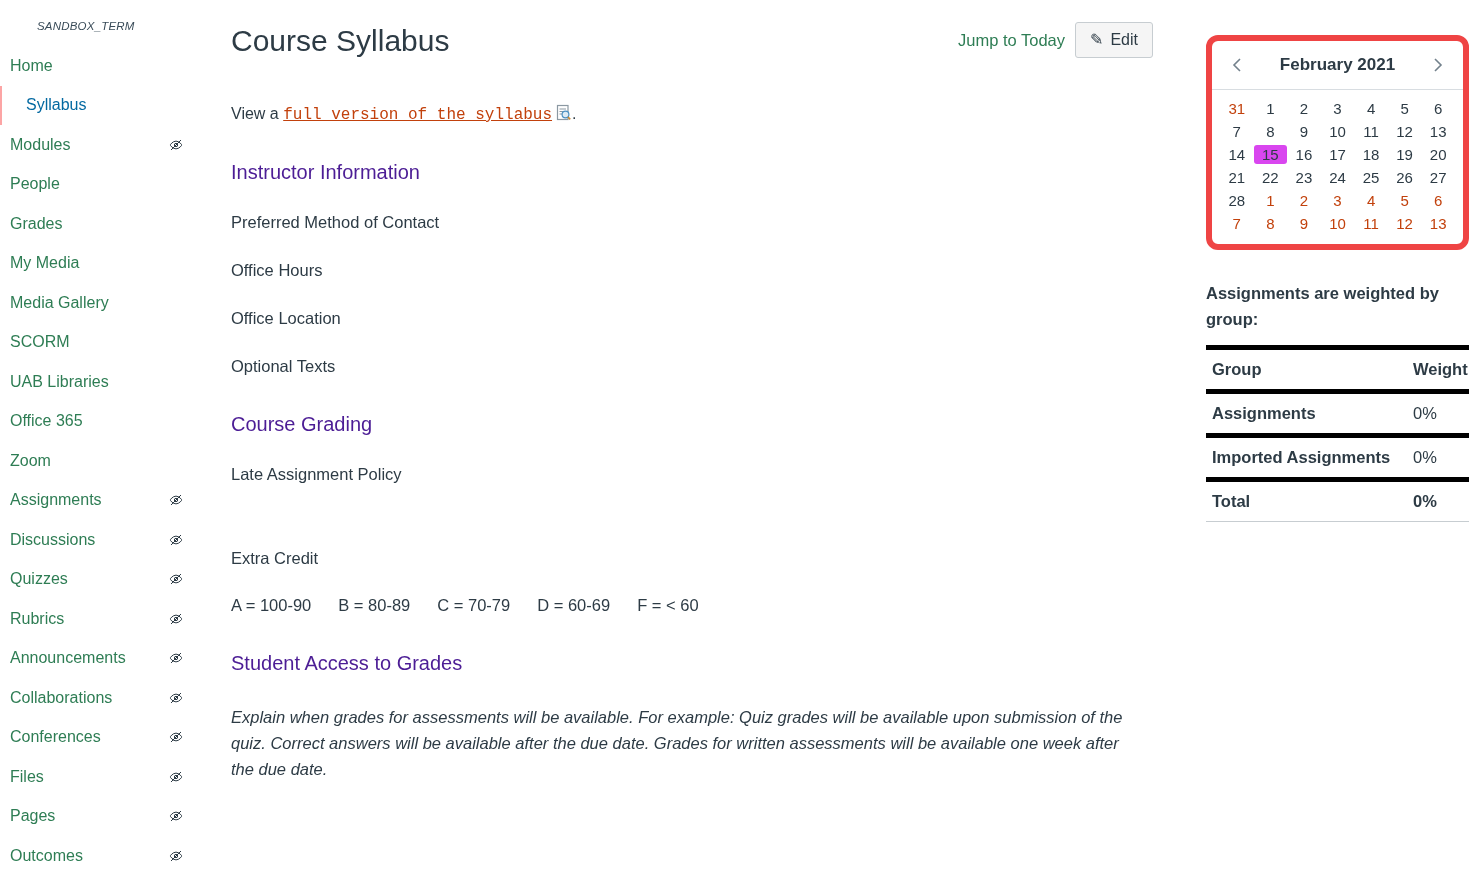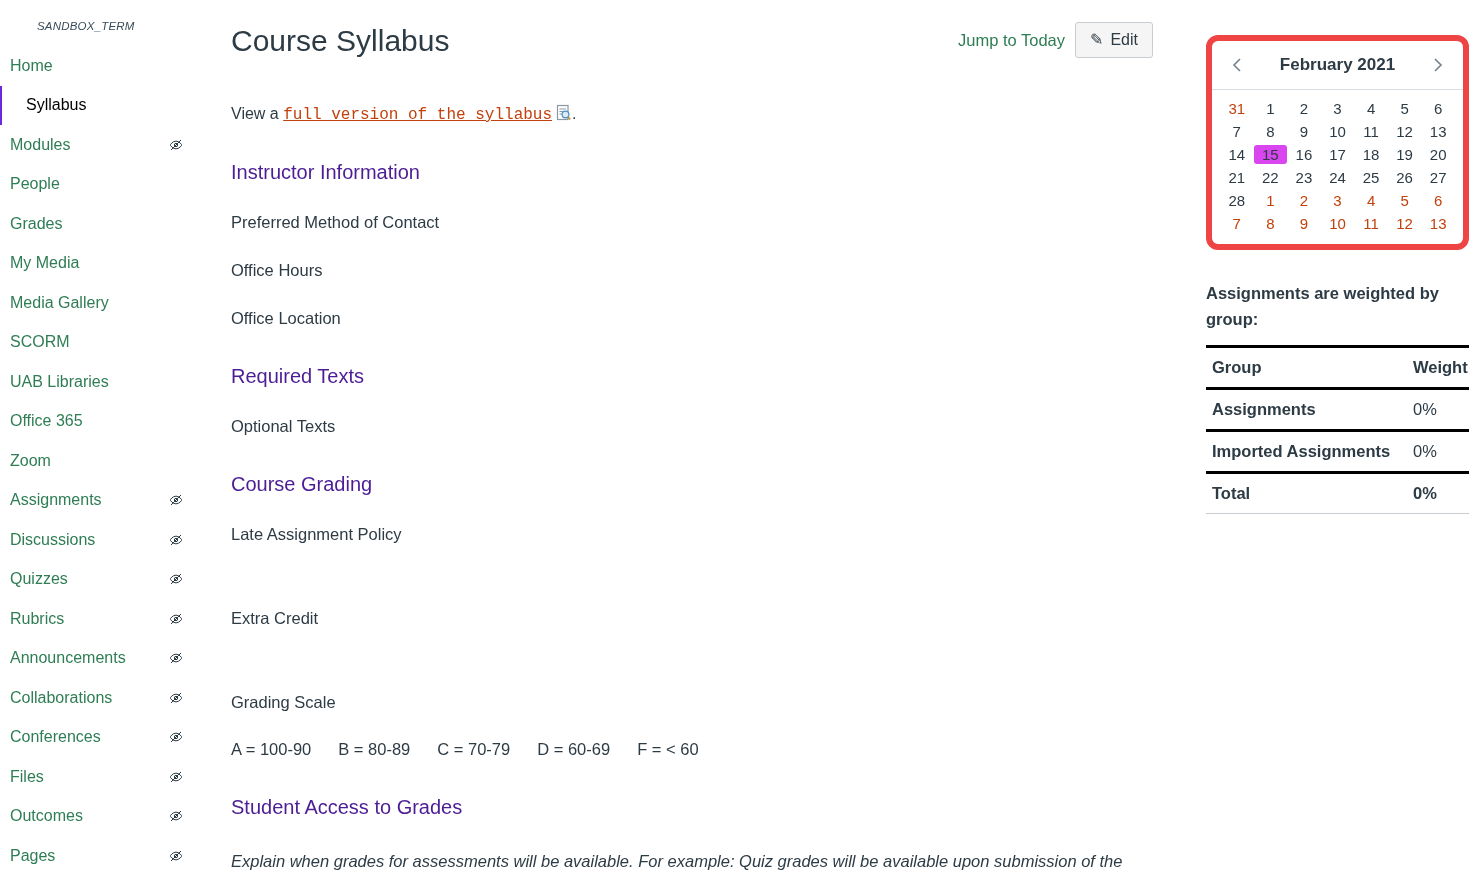--- a/index.html
+++ b/index.html
@@ -18,22 +18,22 @@
     margin: 0 0 14px 37px; font-size: 11.5px; font-style: italic;
     color: #394B58; letter-spacing: 0.2px;
   }
   .nav-item {
     height: 39.5px; display: flex; align-items: center;
     justify-content: space-between;
     padding-left: 10px; padding-right: 35px;
     color: #2E7D54; text-decoration: none; cursor: pointer;
   }
   .nav-item.active {
-    color: #000000;
-    border-left: 2px solid #6d28d9;
+    color: #0369a1;
+    border-left: 2px solid #fca5a5;
     padding-left: 24px;
   }
   .nav-item .eye { flex-shrink: 0; margin-left: 6px; }
 
   
   .main { flex: 1; padding: 22px 53px 0 11px; min-width: 0; }
   .main-header { display: flex; justify-content: space-between; align-items: flex-end; }
   h1.page-title { font-size: 30px; font-weight: normal; margin: 0; color: #2D3B45; }
   .header-actions { display: flex; align-items: center; gap: 10px; }
   .jump-link { color: #2E7D54; text-decoration: none; font-size: 16.5px; cursor: pointer; }
@@ -79,21 +79,21 @@
   .cal-cell {
     height: 23px; display: flex; align-items: center; justify-content: center;
     font-size: 15px; cursor: pointer;
   }
   .cal-cell.muted { color: #c2410c; }
   .cal-cell.selected span { background: #d946ef; border-radius: 3px; padding: 1px 8px; }
 
   .weights-intro { font-weight: bold; font-size: 16.5px; line-height: 26px; margin: 30px 0 0; }
   .weights-table { width: 100%; border-collapse: collapse; margin-top: 13px; font-size: 16.5px; }
   .weights-table th, .weights-table td {
-    border-top: 3px solid #000000; padding: 10px 0 10px 6px; text-align: left;
+    border-top: 5px solid #000000; padding: 10px 0 10px 6px; text-align: left;
     font-weight: normal;
   }
   .weights-table thead th { font-weight: bold; }
   .weights-table th.rowlabel { font-weight: bold; }
   .weights-table tr:last-child th, .weights-table tr:last-child td { border-bottom: 1px solid #C7CDD1; }
   .weights-table .col-weight { width: 62px; }
   .weights-table td.bold { font-weight: bold; }
 </style>
 </head>
 <body>
@@ -199,29 +199,29 @@
         </a>
         <a class="nav-item">
           <span>Files</span>
           <svg class="eye" width="18" height="16" viewBox="0 0 24 24">
             <path d="M12 6.2c-5.2 0-8.8 5.8-8.8 5.8s3.6 5.8 8.8 5.8 8.8-5.8 8.8-5.8-3.6-5.8-8.8-5.8z" fill="none" stroke="#2D3B45" stroke-width="1.5"></path>
             <circle cx="12" cy="12" r="2.5" fill="none" stroke="#2D3B45" stroke-width="1.5"></circle>
             <line x1="4.5" y1="19.5" x2="19.5" y2="4.5" stroke="#2D3B45" stroke-width="1.5"></line>
           </svg>
         </a>
         <a class="nav-item">
+          <span>Pages</span>
+          <svg class="eye" width="18" height="16" viewBox="0 0 24 24">
+            <path d="M12 6.2c-5.2 0-8.8 5.8-8.8 5.8s3.6 5.8 8.8 5.8 8.8-5.8 8.8-5.8-3.6-5.8-8.8-5.8z" fill="none" stroke="#2D3B45" stroke-width="1.5"></path>
+            <circle cx="12" cy="12" r="2.5" fill="none" stroke="#2D3B45" stroke-width="1.5"></circle>
+            <line x1="4.5" y1="19.5" x2="19.5" y2="4.5" stroke="#2D3B45" stroke-width="1.5"></line>
+          </svg>
+        </a>
+        <a class="nav-item">
           <span>Outcomes</span>
-          <svg class="eye" width="18" height="16" viewBox="0 0 24 24">
-            <path d="M12 6.2c-5.2 0-8.8 5.8-8.8 5.8s3.6 5.8 8.8 5.8 8.8-5.8 8.8-5.8-3.6-5.8-8.8-5.8z" fill="none" stroke="#2D3B45" stroke-width="1.5"></path>
-            <circle cx="12" cy="12" r="2.5" fill="none" stroke="#2D3B45" stroke-width="1.5"></circle>
-            <line x1="4.5" y1="19.5" x2="19.5" y2="4.5" stroke="#2D3B45" stroke-width="1.5"></line>
-          </svg>
-        </a>
-        <a class="nav-item">
-          <span>Pages</span>
           <svg class="eye" width="18" height="16" viewBox="0 0 24 24">
             <path d="M12 6.2c-5.2 0-8.8 5.8-8.8 5.8s3.6 5.8 8.8 5.8 8.8-5.8 8.8-5.8-3.6-5.8-8.8-5.8z" fill="none" stroke="#2D3B45" stroke-width="1.5"></path>
             <circle cx="12" cy="12" r="2.5" fill="none" stroke="#2D3B45" stroke-width="1.5"></circle>
             <line x1="4.5" y1="19.5" x2="19.5" y2="4.5" stroke="#2D3B45" stroke-width="1.5"></line>
           </svg>
         </a>
       </div>
   </nav>
 
   <main class="main">
@@ -243,27 +243,25 @@
           <line x1="3.5" y1="10" x2="6" y2="10" stroke="#8B98A2" stroke-width="1"></line>
           <circle cx="9.5" cy="10.5" r="3.4" fill="#DDEBF5" stroke="#4A90C2" stroke-width="1.2"></circle>
           <line x1="12" y1="13" x2="14.2" y2="15.4" stroke="#C9862B" stroke-width="1.6"></line>
         </svg><span>.</span></p>
 
     <h2 class="section-heading">Instructor Information</h2>
     <p class="body-line">Preferred Method of Contact</p>
     <p class="body-line">Office Hours</p>
     <p class="body-line">Office Location</p>
 
-    <h2 class="section-heading">Required Texts</h2>
     <p class="body-line">Optional Texts</p>
 
     <h2 class="section-heading">Course Grading</h2>
     <p class="body-line">Late Assignment Policy</p>
     <p class="body-line gap-above">Extra Credit</p>
-    <p class="body-line gap-above">Grading Scale</p>
     <p class="scale-line"><span>A = 100-90</span><span>B = 80-89</span><span>C = 70-79</span><span>D = 60-69</span><span>F = &lt; 60</span></p>
 
     <h2 class="section-heading">Student Access to Grades</h2>
     <p class="access-note">Explain when grades for assessments will be available. For example: Quiz grades will be available upon submission of the quiz. Correct answers will be available after the due date. Grades for written assessments will be available one week after the due date.</p>
   </main>
 
   <aside class="right-rail">
     <div class="mini-calendar">
       <div class="cal-header">
         <button class="cal-nav-btn" aria-label="previous month">

